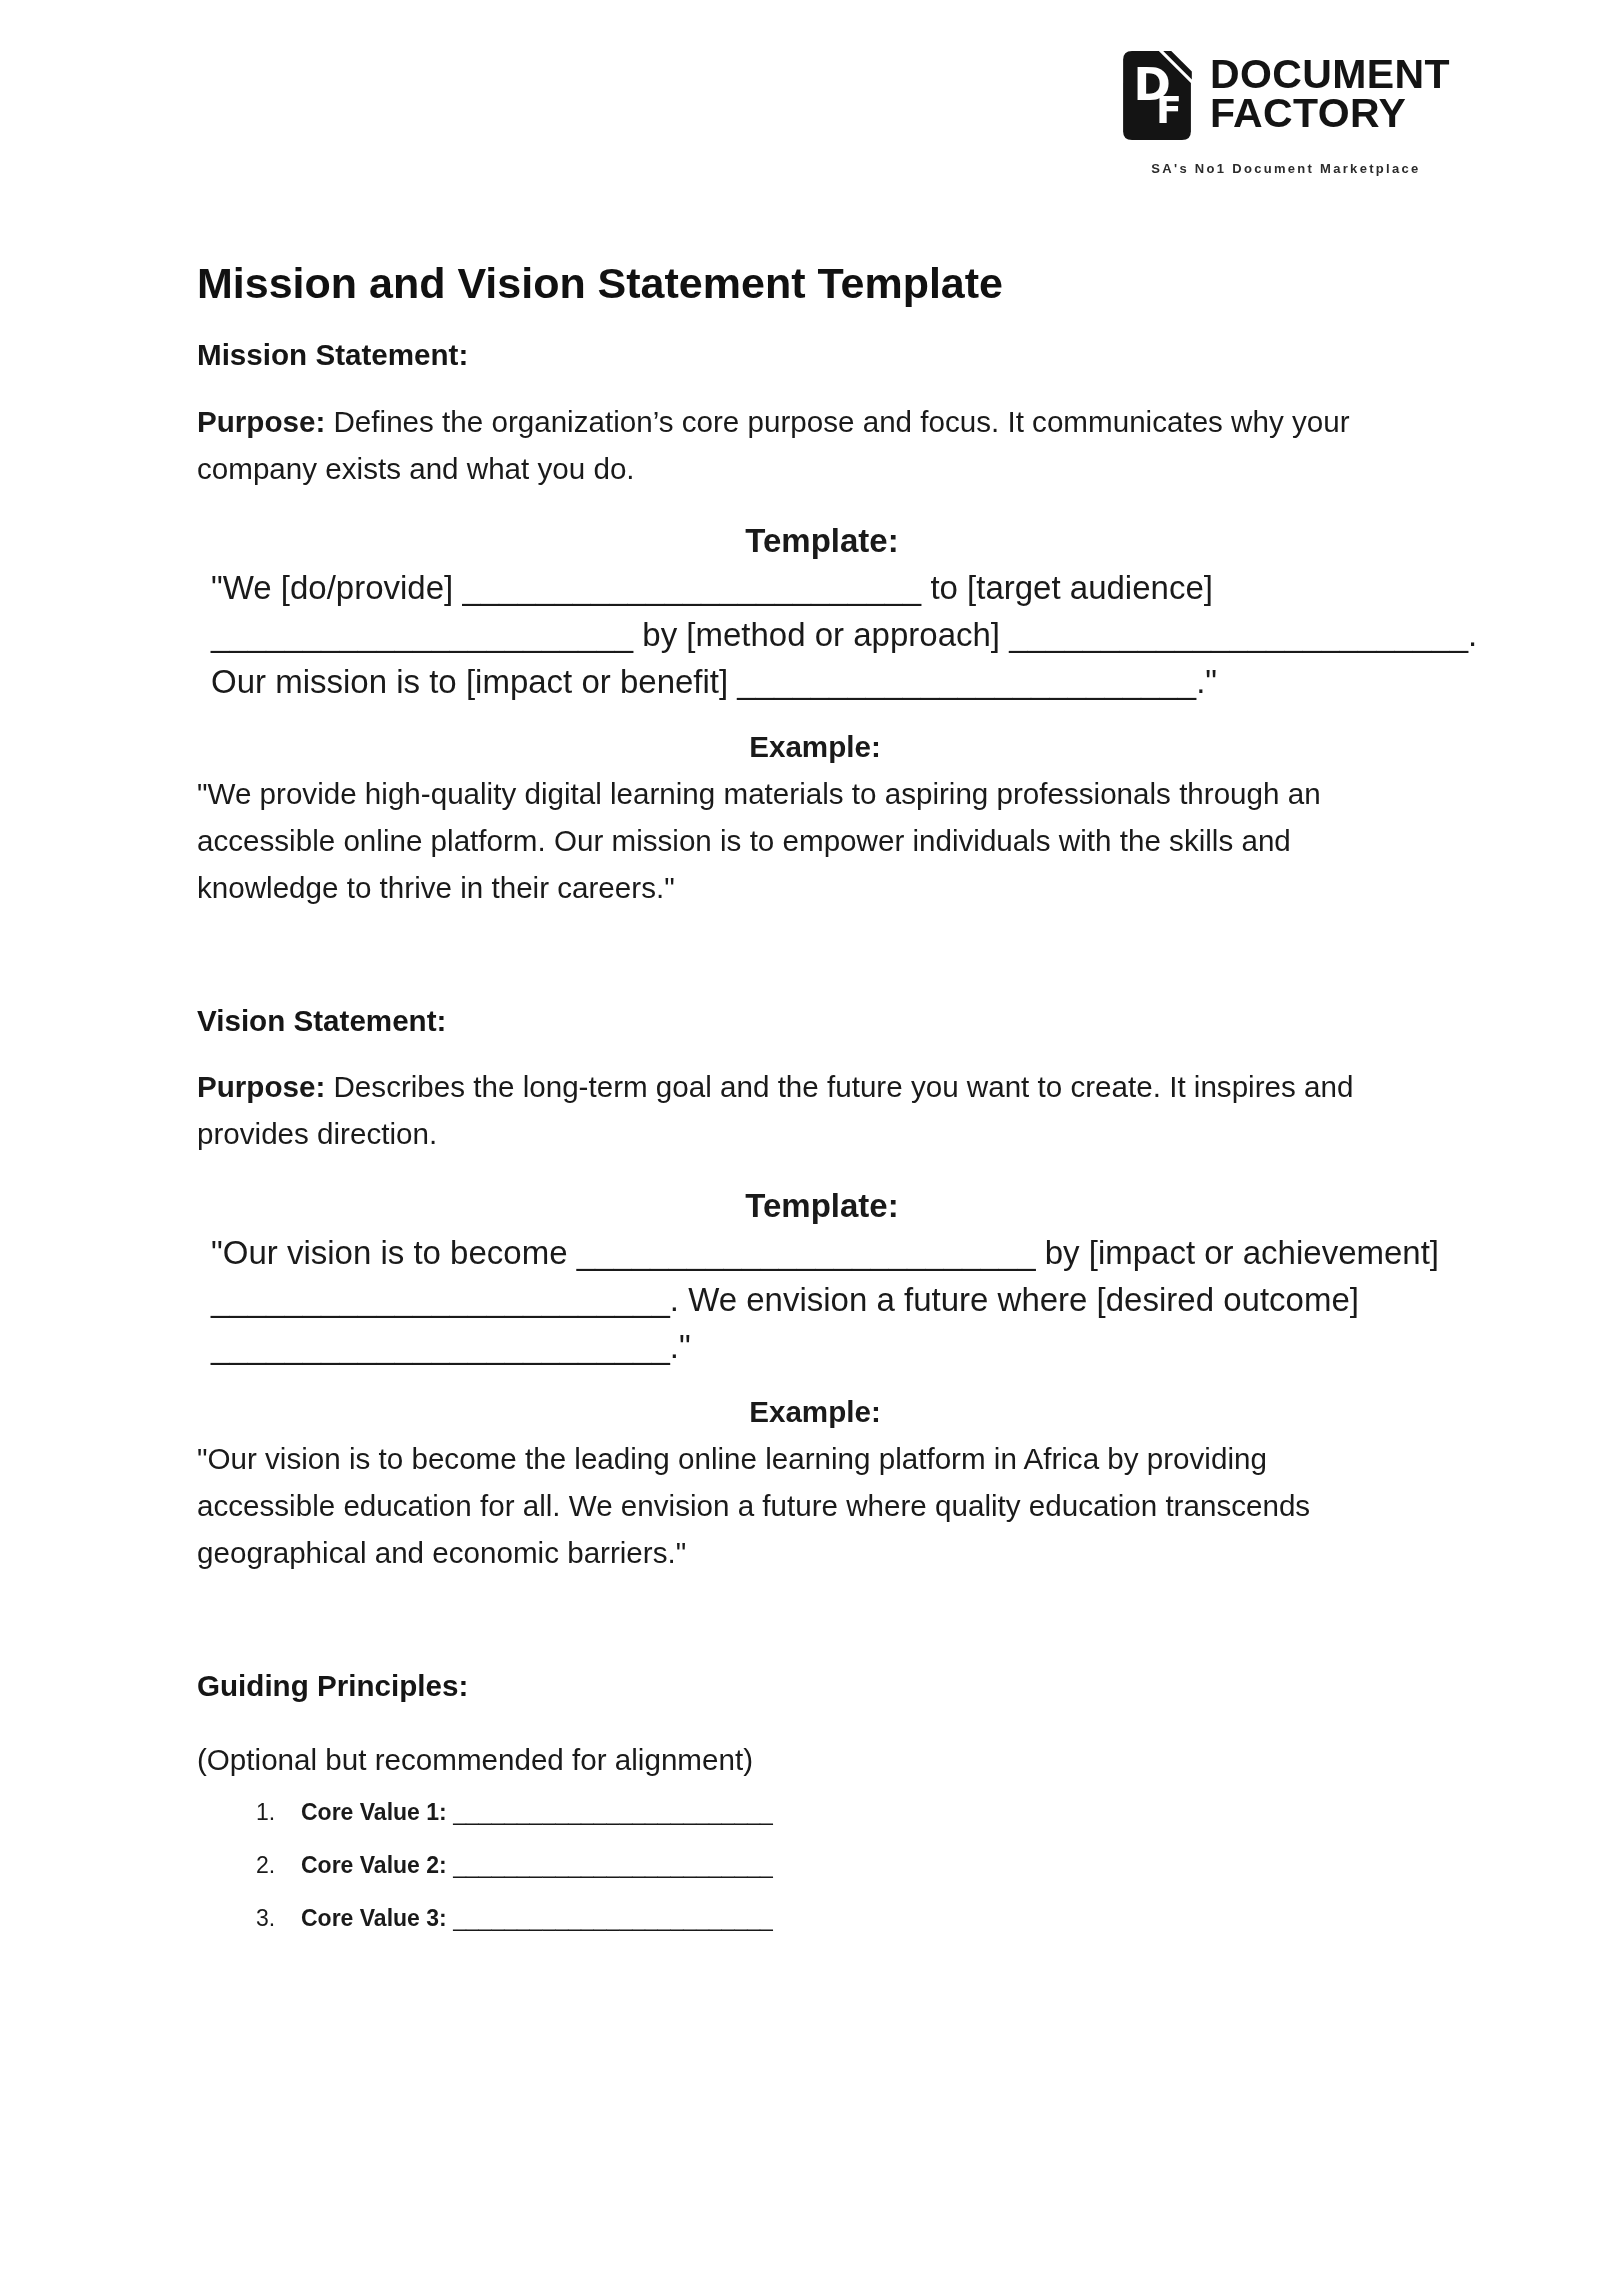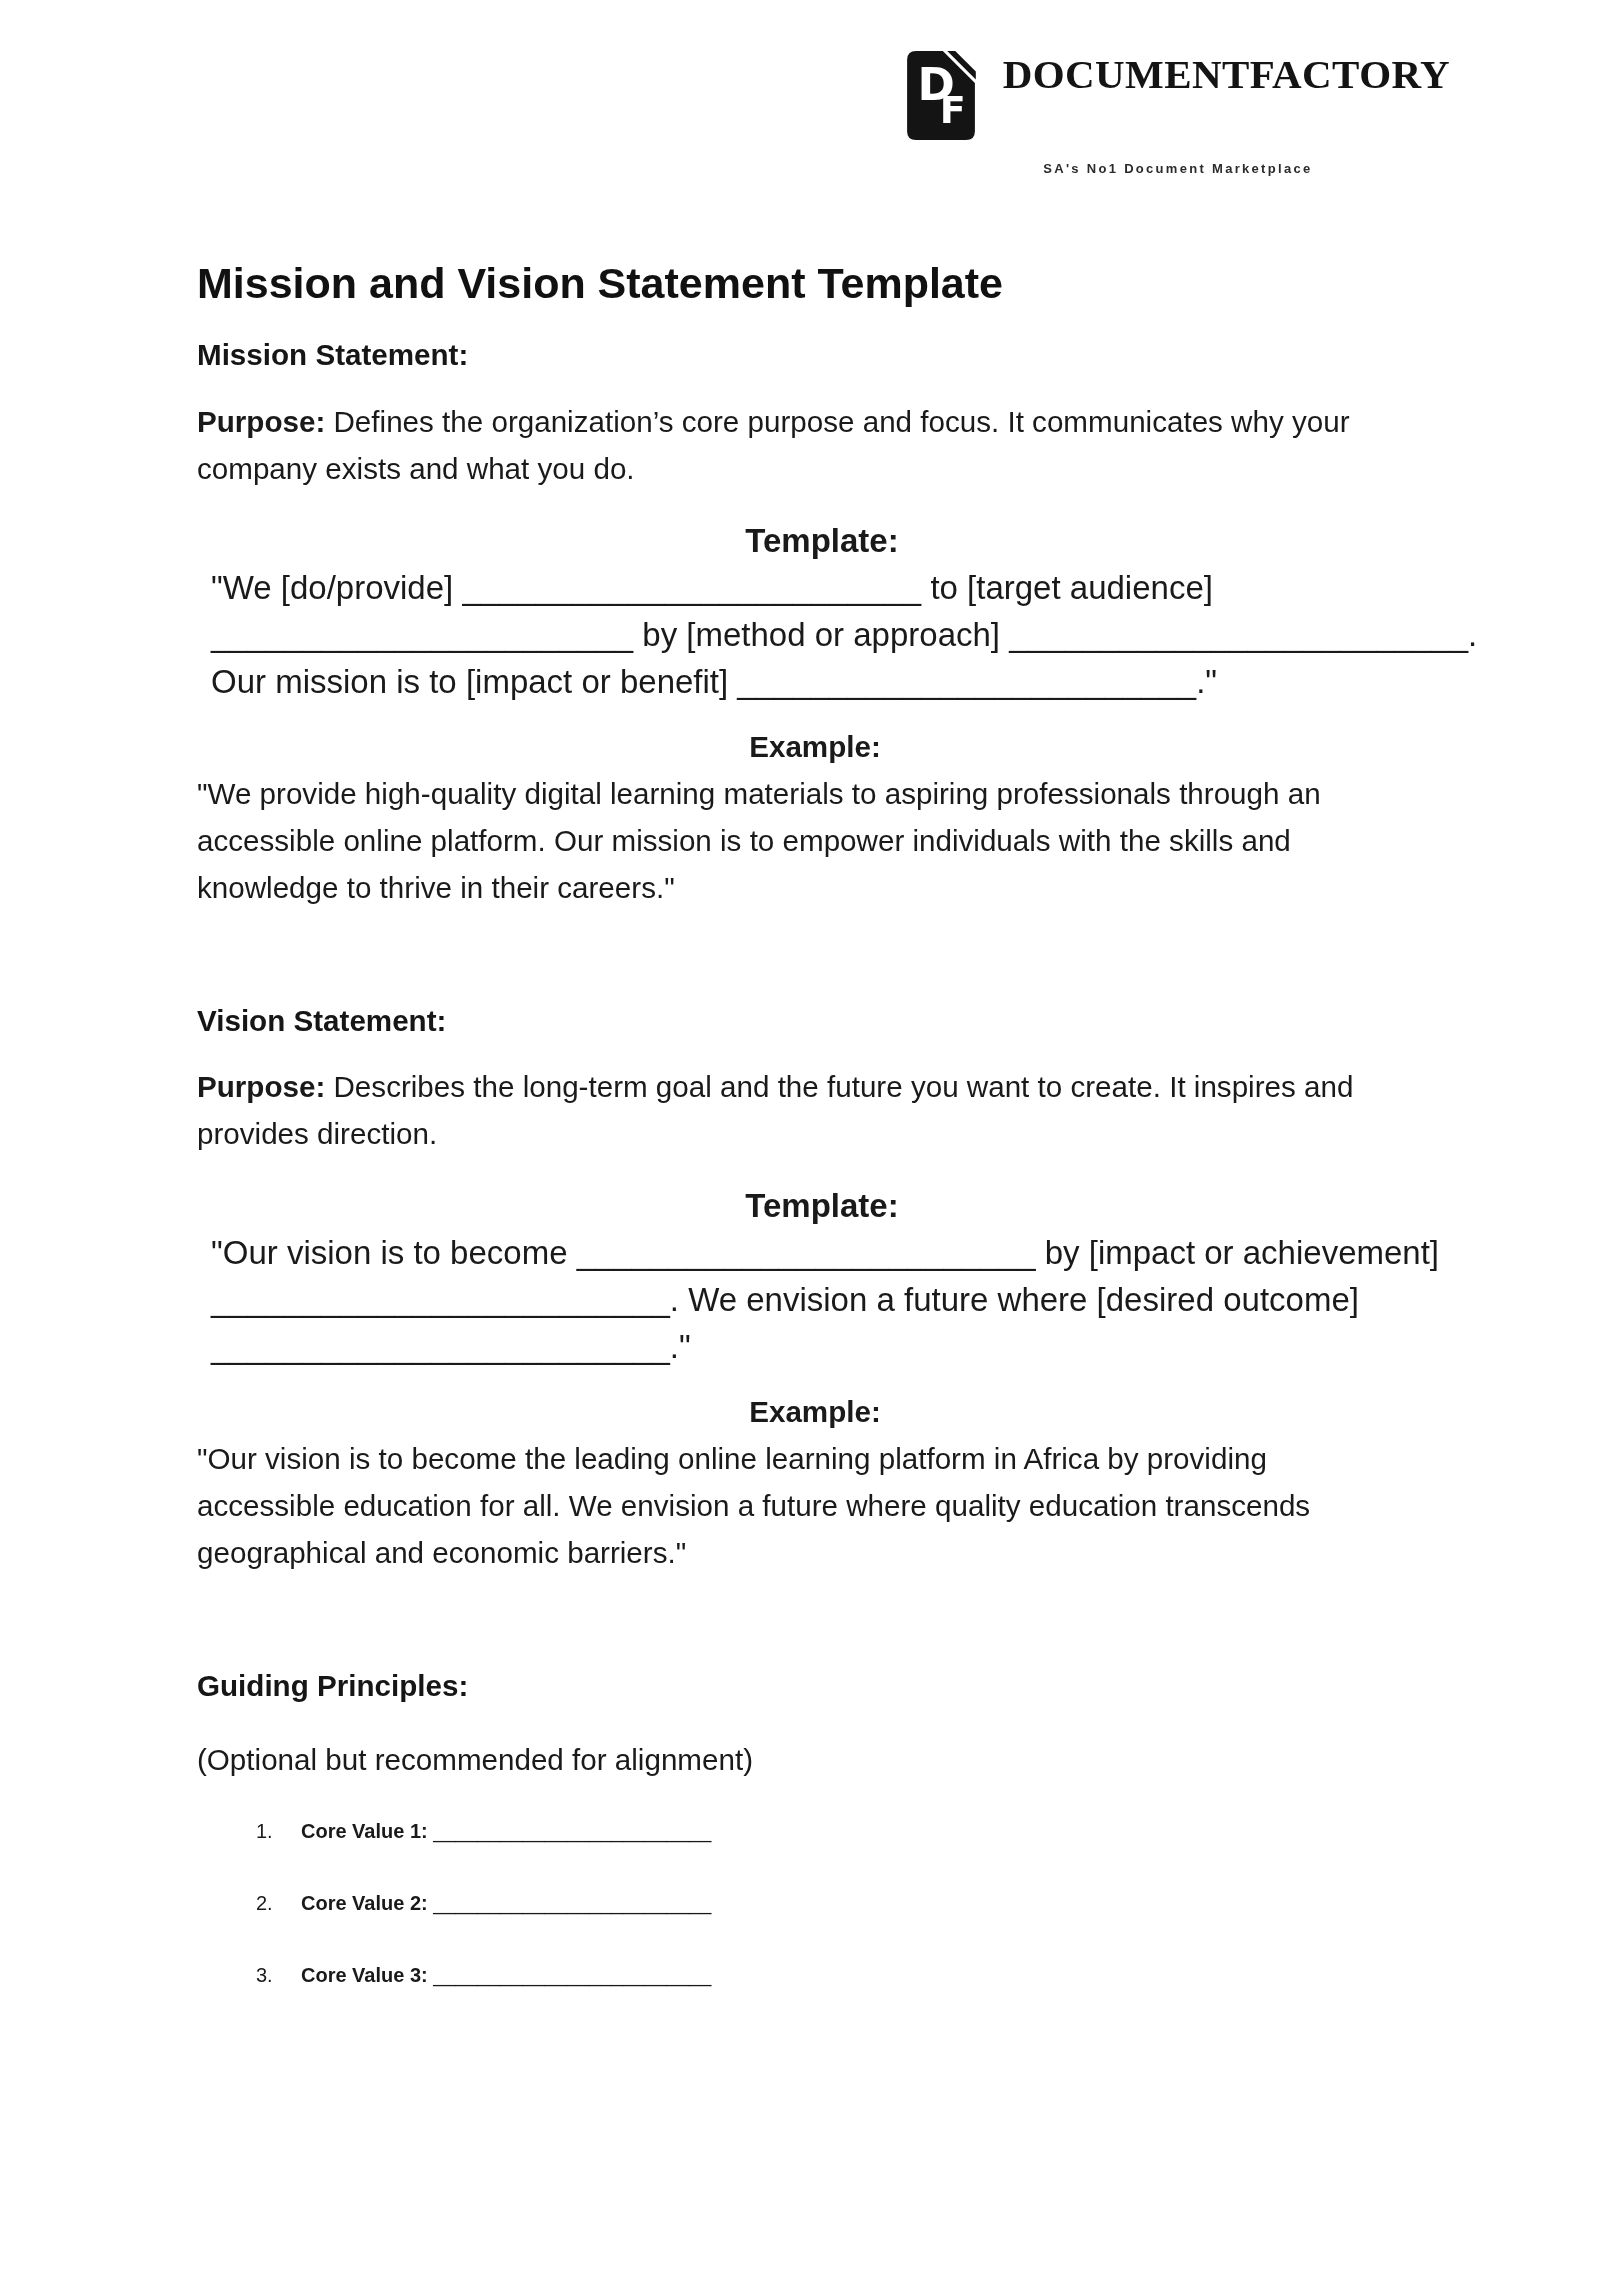--- a/index.html
+++ b/index.html
@@ -15,25 +15,25 @@
 
   
   .logo { position:absolute; top:50px; right:172px; display:flex; flex-direction:column; align-items:center; }
   .logo-row { display:flex; align-items:flex-start; }
   .doc-icon { position:relative; width:70px; height:91px; flex:0 0 auto; }
   .doc-icon svg { display:block; width:70px; height:91px; }
   .di-letter { position:absolute; color:#ffffff; font-family:"DejaVu Sans", sans-serif; font-weight:bold; line-height:1; }
   .di-d { font-size:45px; left:11.6px; top:11.6px; }
   .di-f { font-size:38px; left:34px; top:41px; }
   .wordmark {
-    margin-left:27px; padding-top:5.4px;
-    font-family:Liberation Serif, serif;
+    margin-left:18px; padding-top:5.4px;
+    font-family:Liberation Sans, sans-serif;
     font-weight:bold; font-size:41px; line-height:39px;
     letter-spacing:0.4px; color:#141414;
-    display:flex; 
+    display:flex; flex-direction:column;
   }
   .tagline {
     margin-top:19.7px;
     font-size:13px; font-weight:bold; letter-spacing:2.3px;
     color:#2b2b2b; white-space:nowrap;
   }
 
   
   .content { position:absolute; left:197px; top:0; width:1236px; }
   .title {
@@ -49,21 +49,21 @@
   .para  { margin:19.7px 0 0 0; font-size:29.6px; line-height:47px; }
   .block { margin:25px 0 0 14px; font-size:33px; line-height:47px; }
   .block-tight { margin:18px 0 0 0; font-size:29.6px; line-height:47px; }
   .gap-lg { margin-top:86px; }
   .note-para { margin:27px 0 0 0; }
   .line { display:block; white-space:nowrap; }
   .b { font-weight:bold;text-align:center; }
 
   
   .gp-list { margin:0; }
-  .gp-item { margin-top:25px; font-size:20px; line-height:47px; white-space:nowrap; padding-left:59px; }
+  .gp-item { margin-top:6px; font-size:23px; line-height:47px; white-space:nowrap; padding-left:59px; }
   .gp-num { display:inline-block; width:45px; }
 </style>
 </head>
 <body>
 
 <div class="page">
 
   <header class="logo">
     <div class="logo-row">
       <div class="doc-icon">

